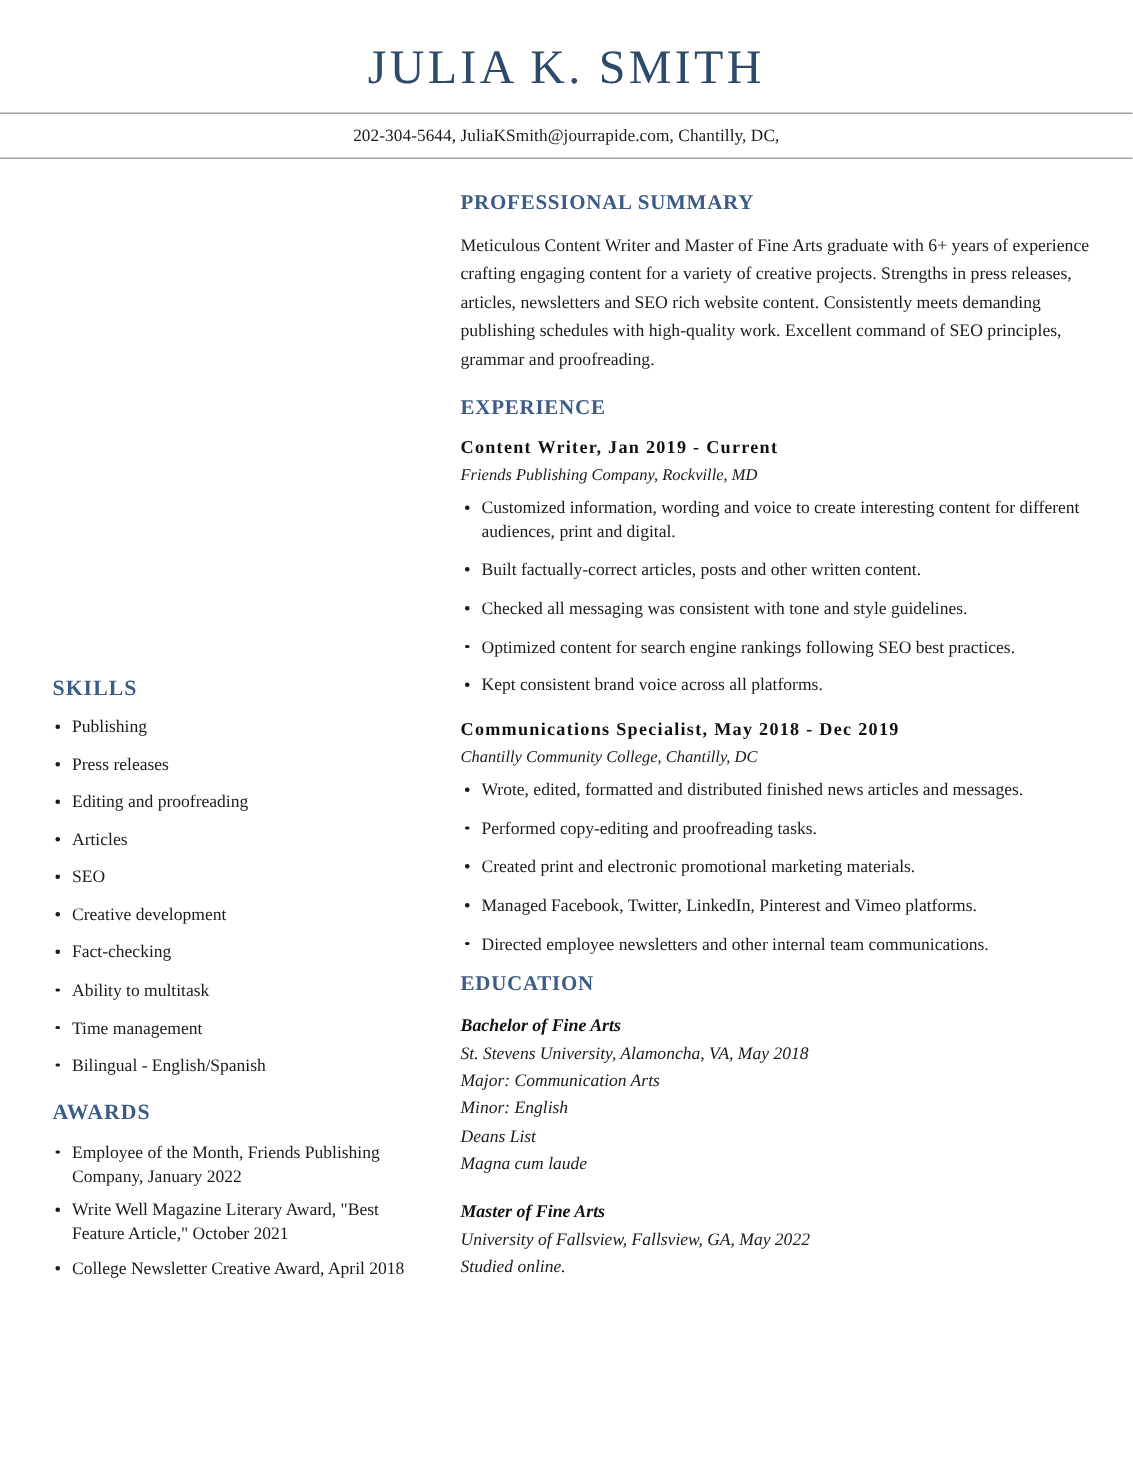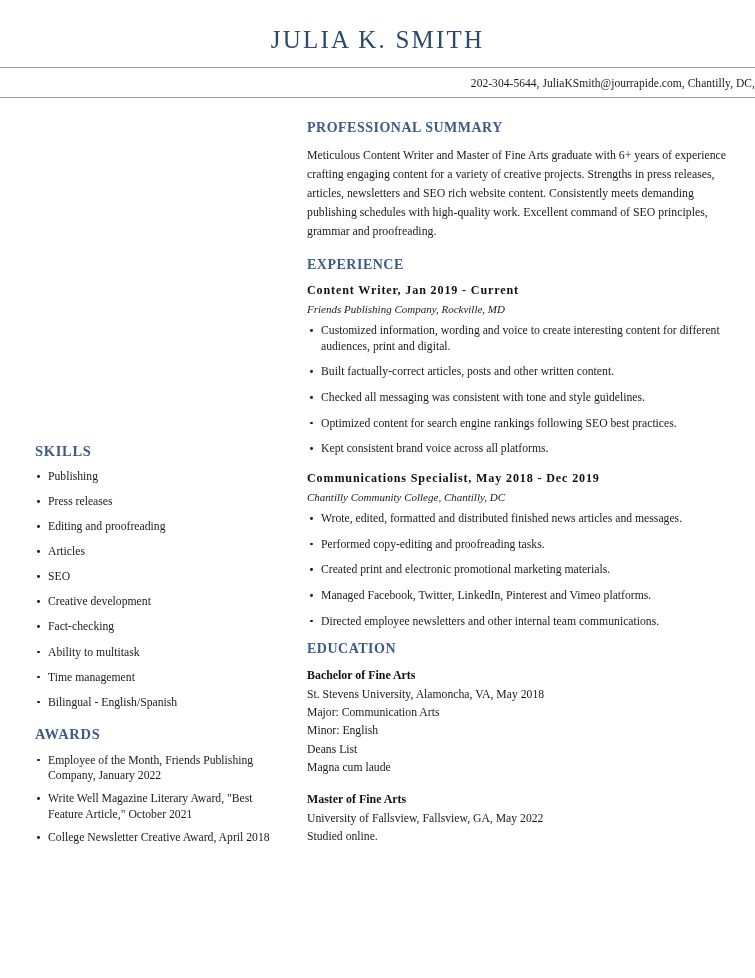--- a/index.html
+++ b/index.html
@@ -23,37 +23,37 @@
     box-sizing: border-box;
   }
 
   
   .header {
     padding-top: 26px;
     text-align: center;
   }
   .name {
     font-family: "Liberation Serif", "DejaVu Serif", serif;
-    font-size: 25px;
+    font-size: 32px;
     letter-spacing: 2.2px;
     color: #2e4a6b;
     font-weight: normal;
     line-height: 1.15;
     margin: 0;
     padding-bottom: 12px;
   }
   .rule {
     width: 100%;
     height: 1px;
     background: #a0a0a0;
     border: 0;
     margin: 0;
   }
   .contact {
-    text-align: right;
+    text-align: center;
     font-size: 11.5px;
     color: #1b1b1b;
     padding: 9px 0 8px 0;
     letter-spacing: 0.05px;
   }
 
   
   .columns {
     display: flex;
     align-items: flex-end;
@@ -151,21 +151,21 @@
   }
   .job-company {
     font-size: 11px;
     margin: 0 0 7px 0;
     line-height: 1.3;
     color: #1b1b1b;
     font-style: italic;
   }
 
   
-  .edu { margin-bottom: 14px; }
+  .edu { margin-bottom: 14px; font-style: italic; }
   .edu:last-child { margin-bottom: 11px; }
   .edu-degree {
     font-size: 11.9px;
     font-weight: bold;
     margin: 0 0 3px 0;
     line-height: 1.35;
     color: #111111;
   }
   .edu-line {
     font-size: 11.7px;

